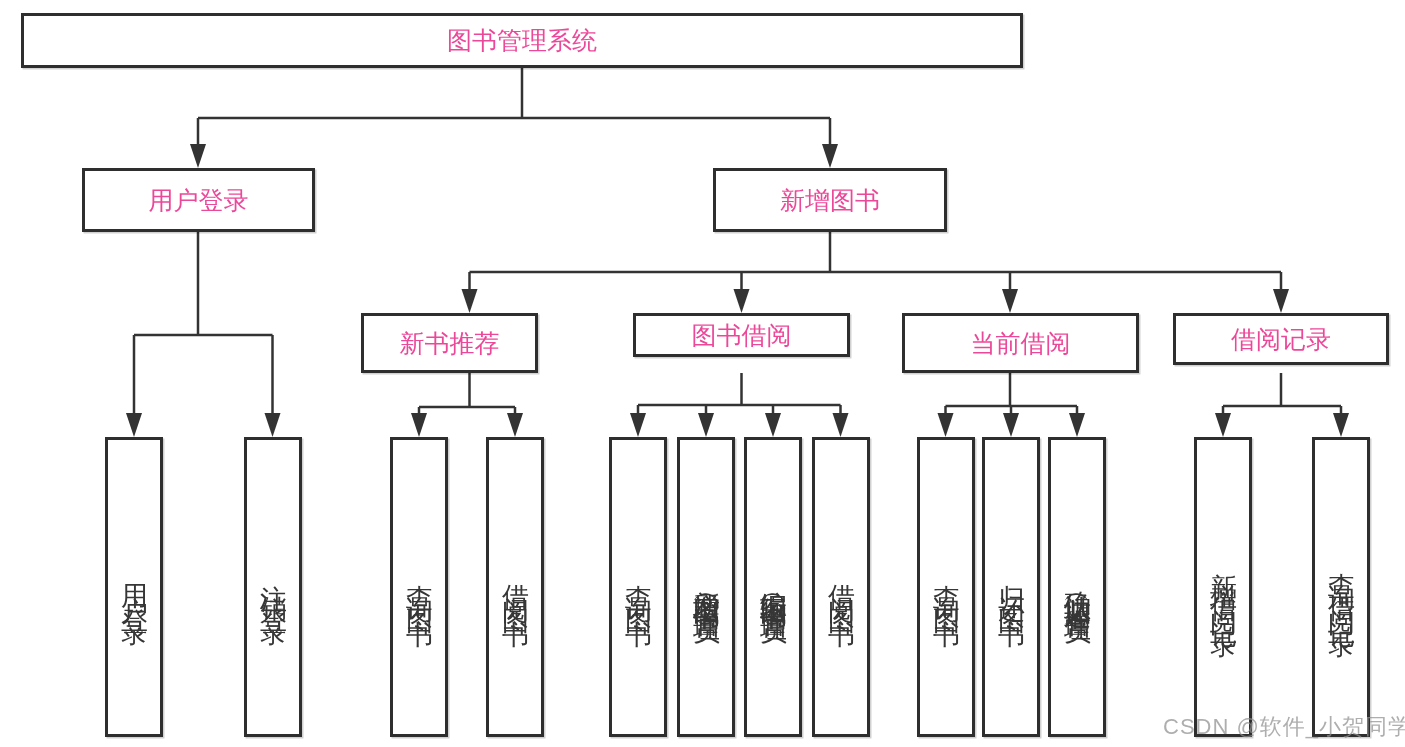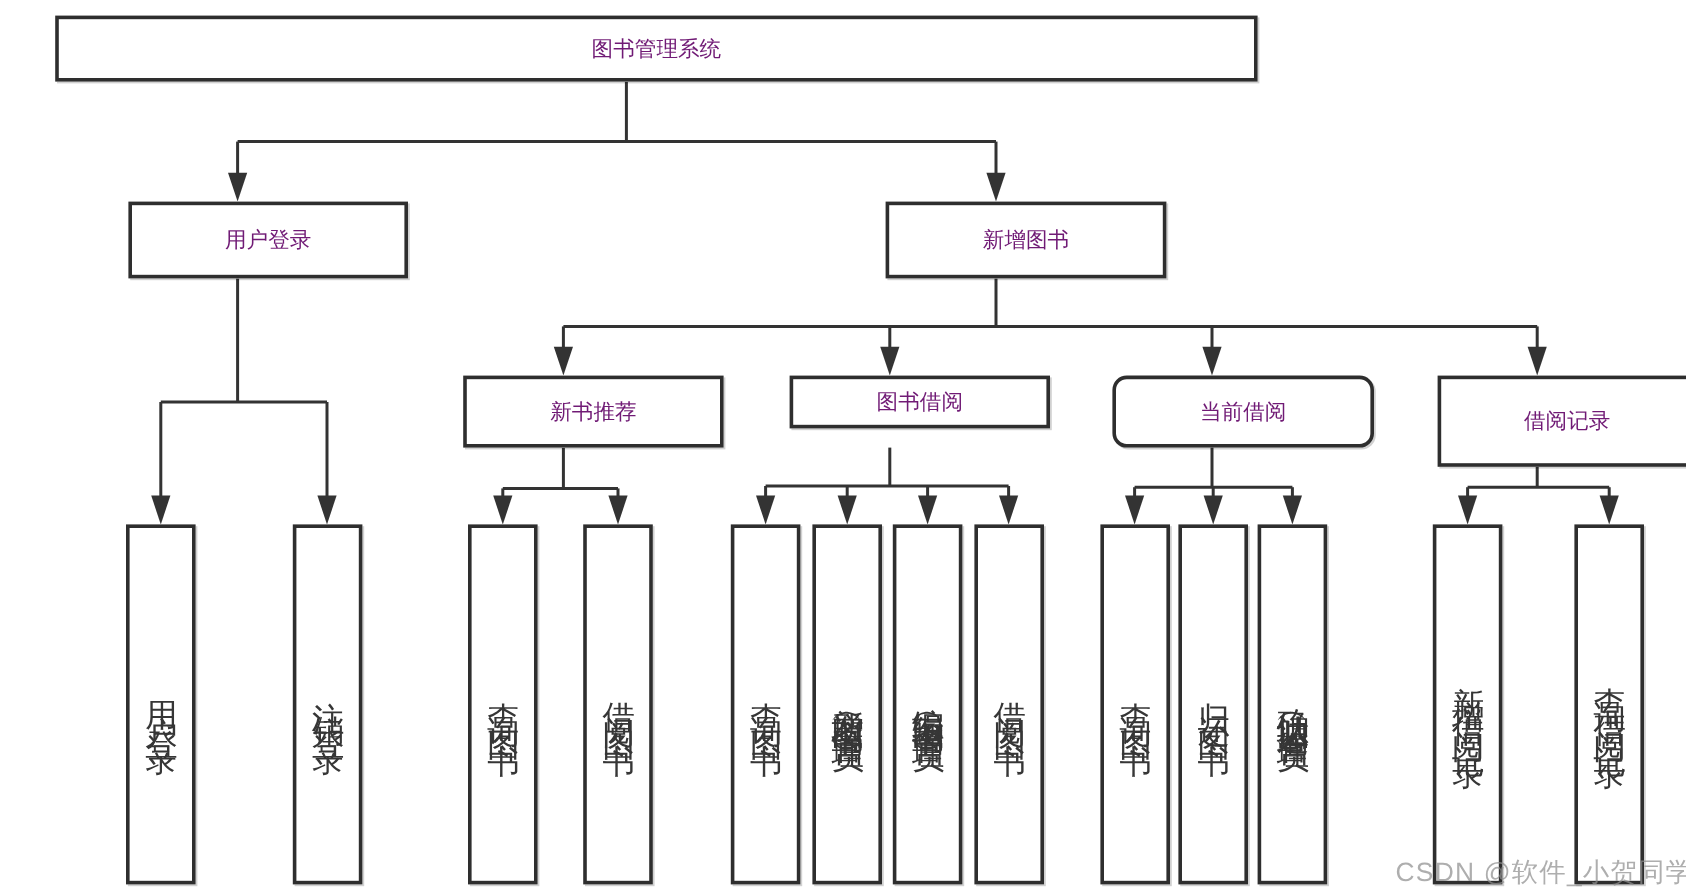--- a/index.html
+++ b/index.html
@@ -10,24 +10,23 @@
     font-family:"Liberation Sans","DejaVu Sans",sans-serif;
     overflow:hidden;
   }
   #wires{position:absolute;left:0;top:0;z-index:1;}
   .node{
     position:absolute;z-index:2;
     box-sizing:border-box;
     border:3px solid #2e2e2e;
     background:#ffffff;
     display:flex;align-items:center;justify-content:center;
-    font-size:18px;color:#701a75;
+    font-size:25px;color:#ec4899;
     box-shadow:1.5px 1.5px 0 rgba(0,0,0,0.18);
     white-space:nowrap;
-    margin-left:25px;
   }
   .vnode{
     position:absolute;z-index:2;
     box-sizing:border-box;
     border:3px solid #2e2e2e;
     background:#ffffff;
     display:flex;align-items:center;justify-content:center;
     box-shadow:1.5px 1.5px 0 rgba(0,0,0,0.18);
   }
   .vnode .vtext{
@@ -113,24 +112,24 @@
       <polygon points="1215,413 1231,413 1223,437"></polygon>
       <polygon points="1333,413 1349,413 1341,437"></polygon>
     </g>
   </svg>
 
   <div class="node" style="left:21px;top:13px;width:1002px;height:55px;">图书管理系统</div>
 
   <div class="node" style="left:82px;top:168px;width:233px;height:64px;">用户登录</div>
   <div class="node" style="left:713px;top:168px;width:234px;height:64px;">新增图书</div>
 
-  <div class="node" style="left:361px;top:313px;width:217px;height:60px;">新书推荐</div>
+  <div class="node" style="left:361px;top:313px;width:177px;height:60px;">新书推荐</div>
   <div class="node" style="left:633px;top:313px;width:217px;height:44px;">图书借阅</div>
-  <div class="node" style="left:902px;top:313px;width:218px;height:60px;border-radius:12px;">当前借阅</div>
-  <div class="node" style="left:1173px;top:313px;width:216px;height:76px;">借阅记录</div>
+  <div class="node" style="left:902px;top:313px;width:237px;height:60px;">当前借阅</div>
+  <div class="node" style="left:1173px;top:313px;width:216px;height:52px;">借阅记录</div>
 
   <div class="vnode" style="left:105px;top:437px;width:58px;height:300px;">
     <span class="vtext">用户登录</span>
   </div>
   <div class="vnode" style="left:244px;top:437px;width:58px;height:300px;">
     <span class="vtext">注销登录</span>
   </div>
 
   <div class="vnode" style="left:390px;top:437px;width:58px;height:300px;">
     <span class="vtext">查询图书</span>

